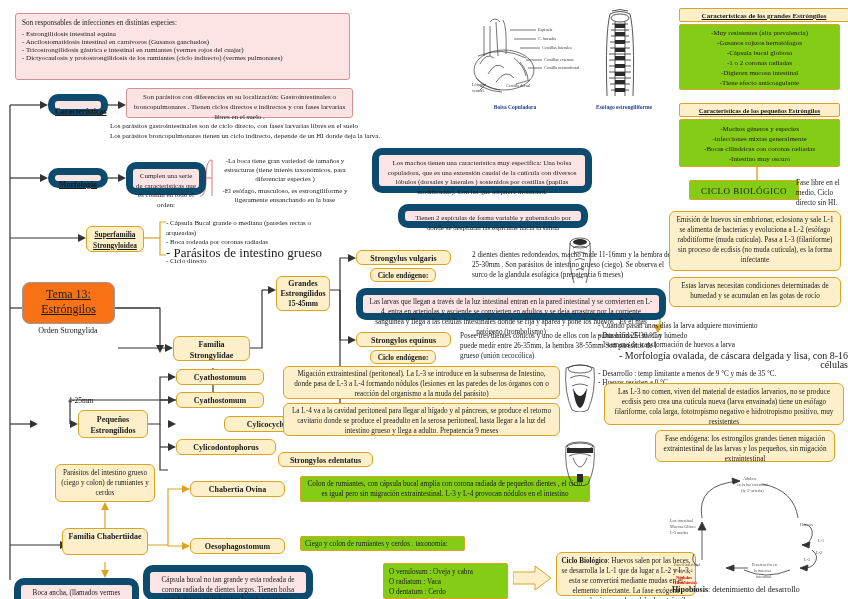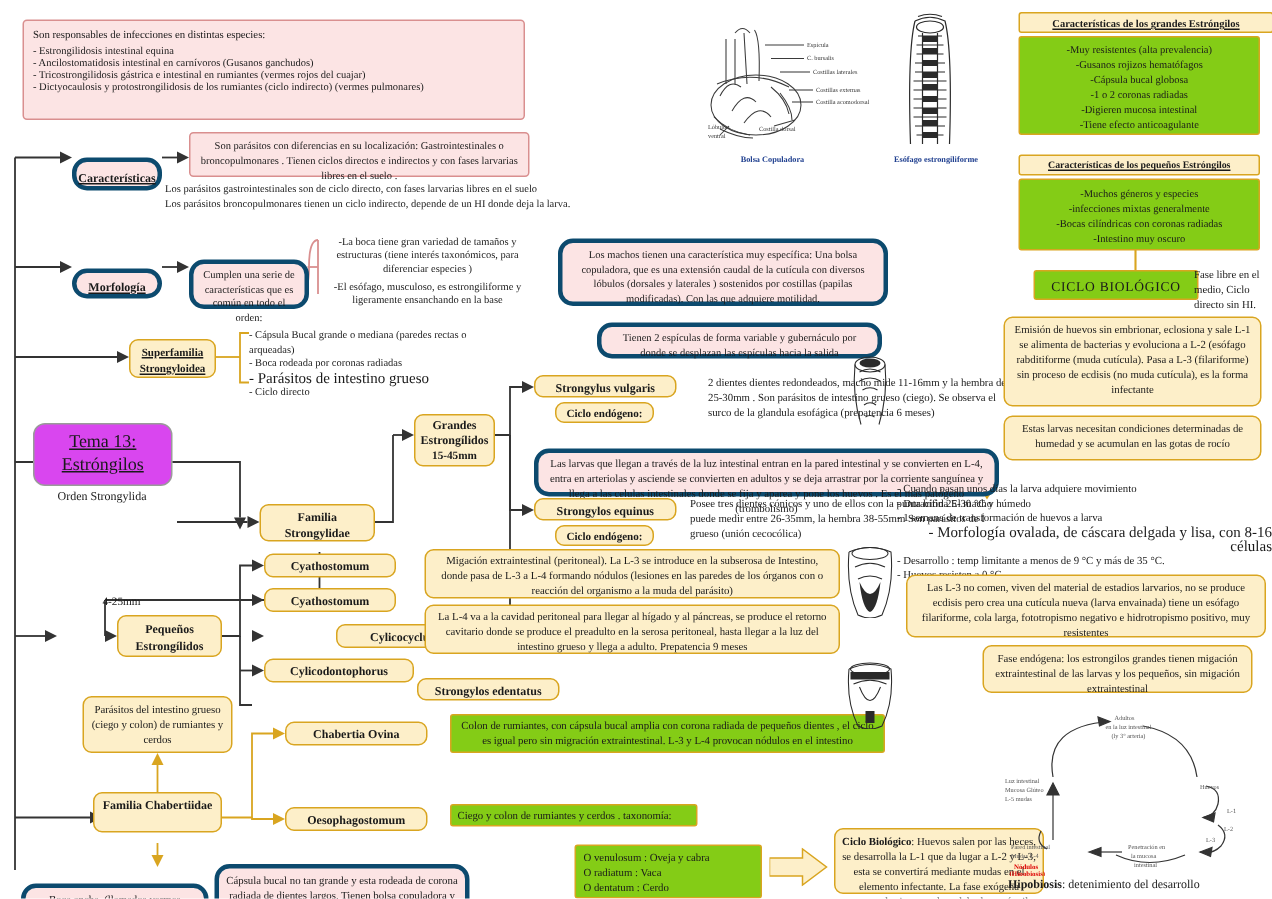--- a/index.html
+++ b/index.html
@@ -2,26 +2,26 @@
 <html><head>
 <meta charset="utf-8">
 <style>
   html,body{margin:0;padding:0;background:#fff;}
   body{width:848px;height:599px;position:relative;overflow:hidden;
        font-family:"Liberation Serif", serif;color:#1a1a1a;}
   .canvas{position:absolute;left:0;top:0;width:848px;height:599px;}
   .box{position:absolute;box-sizing:border-box;text-align:center;}
   
   .pink{background:#fce4e4;border:1px solid #d98f8f;border-radius:3px;}
-  .pink-plain{background:#fce4e4;border:3px solid #0c4a6e;border-radius:10px;margin-top:11px;}
+  .pink-plain{background:#fce4e4;border:7px solid #0c4a6e;border-radius:10px;}
   
   .yel{background:#fdefc9;border:1px solid #d9a520;border-radius:6px;}
   .yel-sq{background:#fdefc9;border:1px solid #d9a520;border-radius:2px;}
   .white-y{background:#84cc16;border:1px solid #d9a520;border-radius:2px;}
-  .gray{background:#d946ef;border:1px solid #9a9a9a;border-radius:8px;}
+  .gray{background:#f97316;border:1px solid #9a9a9a;border-radius:8px;}
   .plain{background:transparent;border:none;}
   .b{font-weight:bold;}
   .u{text-decoration:underline;}
   .ttl{font-weight:bold;text-decoration:underline;}
   .just{text-align:left;}
   .ctr{text-align:center;}
   svg.lines{position:absolute;left:0;top:0;width:848px;height:599px;pointer-events:none;}
   .imgbox{position:absolute;}
   .cap{position:absolute;color:#1f3f8f;font-size:5.5px;font-weight:bold;text-align:center;}
 </style>
@@ -209,21 +209,21 @@
   <div style="font-size:7px;line-height:10px;">-Bocas cilíndricas con coronas radiadas</div>
   <div style="font-size:7px;line-height:10px;">-Intestino muy oscuro</div>
 </div>
 
 <div class="box yel b" style="left:86px;top:226px;width:58px;height:26px;padding:2px;font-size:7.4px;line-height:11px;">
   <span class="u">Superfamilia Strongyloidea</span>
 </div>
 <div class="box plain just" style="left:166px;top:219px;width:170px;">
   <div style="font-size:7px;line-height:9.5px;">- Cápsula Bucal grande o mediana (paredes rectas o arqueadas)</div>
   <div style="font-size:7px;line-height:9.5px;">- Boca rodeada por coronas radiadas</div>
-  <div style="font-size:10px;line-height:9.5px;">- Parásitos de intestino grueso</div>
+  <div style="font-size:13px;line-height:9.5px;">- Parásitos de intestino grueso</div>
   <div style="font-size:7px;line-height:9.5px;">- Ciclo directo</div>
 </div>
 
 <div class="box gray" style="left:22px;top:282px;width:93px;height:42px;padding:4px;">
   <div class="u" style="font-size:12px;line-height:15px;">Tema 13: Estróngilos</div>
 </div>
 <div class="box plain" style="left:18px;top:326px;width:100px;font-size:8px;">Orden Strongylida</div>
 
 <div class="box yel b" style="left:173px;top:336px;width:77px;height:25px;padding:2px;font-size:8px;line-height:11px;">Familia Strongylidae</div>
 

